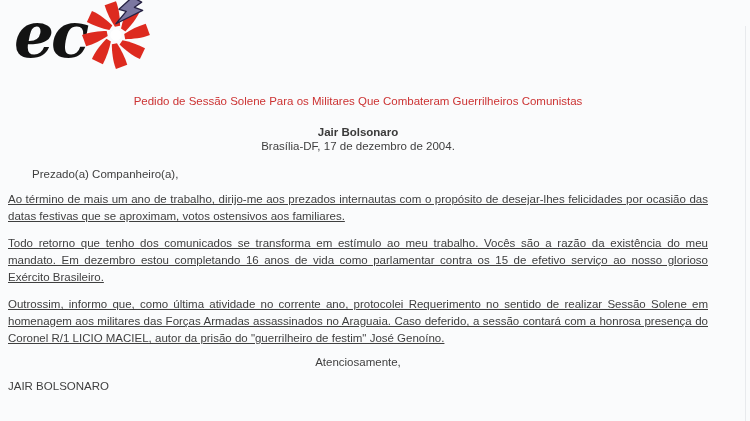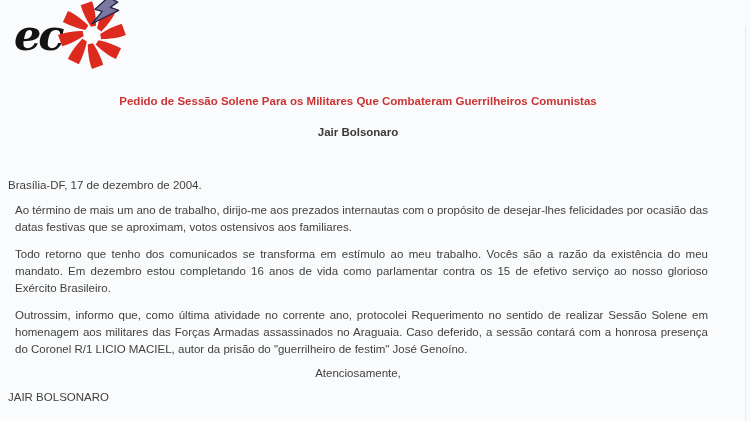--- a/index.html
+++ b/index.html
@@ -20,21 +20,21 @@
   .logo-row {
     display: flex;
     align-items: center;
     height: 66px;
     padding: 2px 0 0 14px;
   }
   .logo-text {
     font-family: "DejaVu Serif", serif;
     font-style: italic;
     font-weight: bold;
-    font-size: 43px;
+    font-size: 63px;
     line-height: 63px;
     letter-spacing: -3px;
     color: #131313;
     white-space: nowrap;
   }
   .pinwheel-wrap {
     width: 74px;
     height: 74px;
     margin: -4px -7px 0 -5px;
     flex: 0 0 auto;
@@ -43,44 +43,44 @@
 
   
   .content {
     padding: 0 42px 0 8px;
     font-size: 11.5px;
     line-height: 17px;
   }
   .title {
     margin-top: 26px;
     text-align: center;
-    font-weight: bold;
+    font-weight: normal;
     color: #cc3333;
     line-height: 14px;
   }
   .byline {
     margin-top: 17px;
     text-align: center;
     font-weight: bold;
     color: #3a3a3a;
     line-height: 14px;
   }
   .dateline {
-    margin-top: 39px;
-    text-align: left;
+    text-align: center;
     line-height: 14px;
   }
   .greeting {
     margin-top: 14px;
     padding-left: 24px;
     line-height: 14px;
   }
   .para {
-    margin: 10px 0 0 7px;
+    margin: 10px 0 0 0;
     text-align: justify;
+    text-decoration: underline;
   }
   .closing {
     margin-top: 8px;
     line-height: 14px;
     text-align: center;
   }
   .signature {
     margin-top: 10px;
     line-height: 14px;
   }
@@ -122,20 +122,21 @@
     </span>
   </header>
 
   <main class="content">
     <div class="title">Pedido de Sessão Solene Para os Militares Que Combateram Guerrilheiros Comunistas</div>
 
     <div class="byline">Jair Bolsonaro</div>
 
     <div class="dateline">Brasília-DF, 17 de dezembro de 2004.</div>
 
+    <div class="greeting">Prezado(a) Companheiro(a),</div>
 
     <p class="para">Ao término de mais um ano de trabalho, dirijo-me aos prezados internautas com o propósito de desejar-lhes felicidades por ocasião das datas festivas que se aproximam, votos ostensivos aos familiares.</p>
 
     <p class="para">Todo retorno que tenho dos comunicados se transforma em estímulo ao meu trabalho. Vocês são a razão da existência do meu mandato. Em dezembro estou completando 16 anos de vida como parlamentar contra os 15 de efetivo serviço ao nosso glorioso Exército Brasileiro.</p>
 
     <p class="para">Outrossim, informo que, como última atividade no corrente ano, protocolei Requerimento no sentido de realizar Sessão Solene em homenagem aos militares das Forças Armadas assassinados no Araguaia. Caso deferido, a sessão contará com a honrosa presença do Coronel R/1 LICIO MACIEL, autor da prisão do "guerrilheiro de festim" José Genoíno.</p>
 
     <div class="closing">Atenciosamente,</div>
 
     <div class="signature">JAIR BOLSONARO</div>

